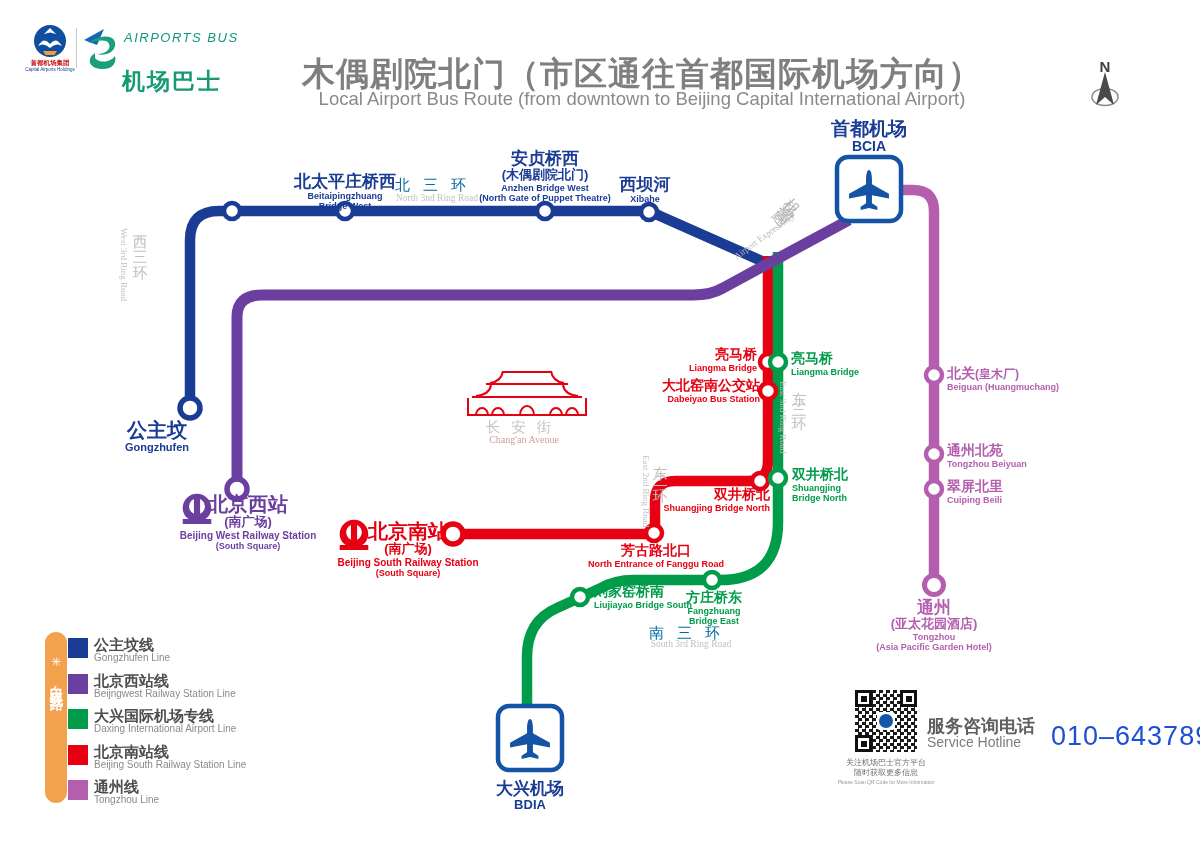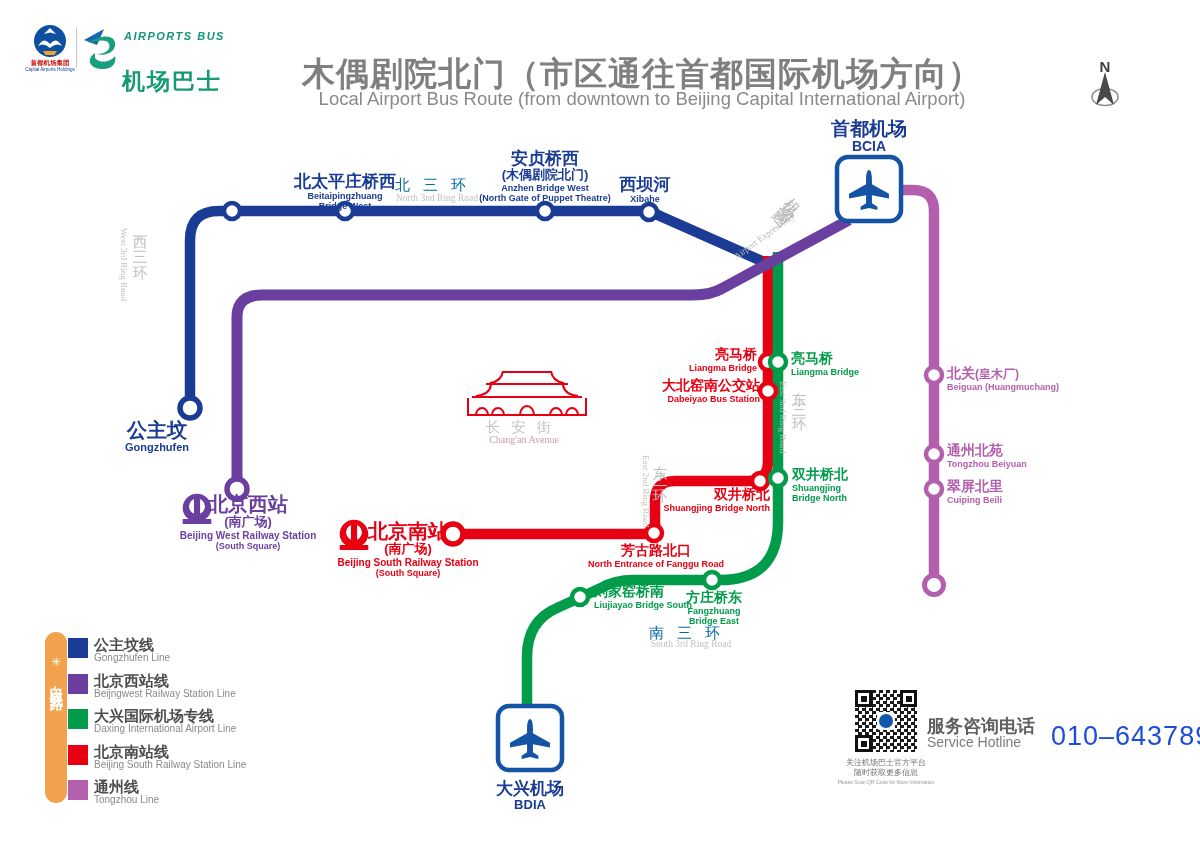--- a/index.html
+++ b/index.html
@@ -42,21 +42,21 @@
   .qr { position:absolute; left:855px; top:690px; width:62px; height:62px; background:repeating-conic-gradient(#1a1a1a 0% 25%, #ffffff 0% 50%); background-size:7px 7px; }
   .qr-f { position:absolute; width:17px; height:17px; border:3.5px solid #111; background:#fff; }
   .qr-f i { position:absolute; inset:2.5px; background:#111; }
   .qr-logo { position:absolute; left:22px; top:22px; width:18px; height:18px; background:#fff; border-radius:3px; }
   .qr-logo i { position:absolute; inset:2px; background:#1257a8; border-radius:50%; }
   .qr-cap { font-size:8px; color:#6f6f6f; white-space:nowrap; line-height:1.25; }
   .qr-cap-en { font-size:5px; color:#9a9a9a; white-space:nowrap; }
   .hot-cn { font-size:18px; font-weight:bold; color:#5f5f61; white-space:nowrap; }
   .hot-en { font-size:14px; color:#7c7c7e; white-space:nowrap; }
   .hot-num { font-size:27px; color:#1d4ed8; white-space:nowrap; letter-spacing:1px;margin-left:25px; }
-  .brand-en { font-size:11px; font-weight:bold; font-style:italic; color:#11967c; letter-spacing:1.5px; white-space:nowrap; }
+  .brand-en { font-size:13px; font-weight:normal; font-style:italic; color:#11967c; letter-spacing:1.5px; white-space:nowrap; }
   .brand-cn { font-size:23px; font-weight:bold; color:#159a73; white-space:nowrap; letter-spacing:2px;margin-top:24px; }
   .hold-cn { font-size:6.5px; font-weight:bold; color:#cc1111; white-space:nowrap; }
   .hold-en { font-size:4.5px; color:#1b3c94; white-space:nowrap; }
   .expwy-cn { writing-mode:vertical-rl; font-size:16.5px; letter-spacing:5px; color:#b9b9b9; transform:rotate(47deg); transform-origin:50% 0; }
   .expwy-en { font-family:"Liberation Serif",serif; font-size:9px; color:#b9b9b9; transform:rotate(-36deg); white-space:nowrap; }
   .compass-n { font-size:15px; font-weight:bold; color:#3f3f3f; }
 </style>
 </head>
 <body>
 
@@ -231,20 +231,26 @@
     <div class="nw"><span class="cjk16">北关</span><span class="cjk12">(皇木厂)</span></div>
     <div class="en9 nw">Beiguan (Huangmuchang)</div>
   </div>
   <div class="abs lab c-mag" style="left:947px;top:443px">
     <div class="cjk16 nw">通州北苑</div>
     <div class="en9 nw">Tongzhou Beiyuan</div>
   </div>
   <div class="abs lab c-mag" style="left:947px;top:479px">
     <div class="cjk16 nw">翠屏北里</div>
     <div class="en9 nw">Cuiping Beili</div>
+  </div>
+  <div class="abs lab ctr c-mag" style="left:934px;top:598px">
+    <div class="cjk17 nw">通州</div>
+    <div class="cjk13 nw">(亚太花园酒店)</div>
+    <div class="en9 nw">Tongzhou</div>
+    <div class="en9 nw">(Asia Pacific Garden Hotel)</div>
   </div>
 
   <div class="abs road-v-en" style="left:119px;top:228px;height:90px">West 3rd Ring Road</div>
   <div class="abs road-v-cn" style="left:130px;top:224px;height:95px">西三环</div>
 
   <div class="abs road-h-cn ctr" style="left:437px;top:176px">北三环</div>
   <div class="abs road-h-en ctr" style="left:437px;top:193px">North 3nd Ring Road</div>
 
   <div class="abs road-v-en" style="left:641px;top:455px;height:75px">East 2nd Ring Road</div>
   <div class="abs road-v-cn" style="left:650px;top:453px;height:80px;letter-spacing:12px">东二环</div>

